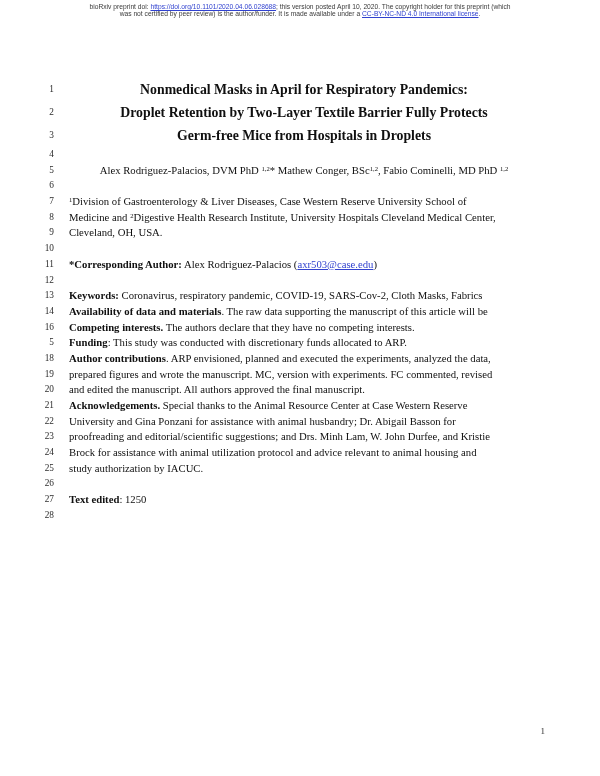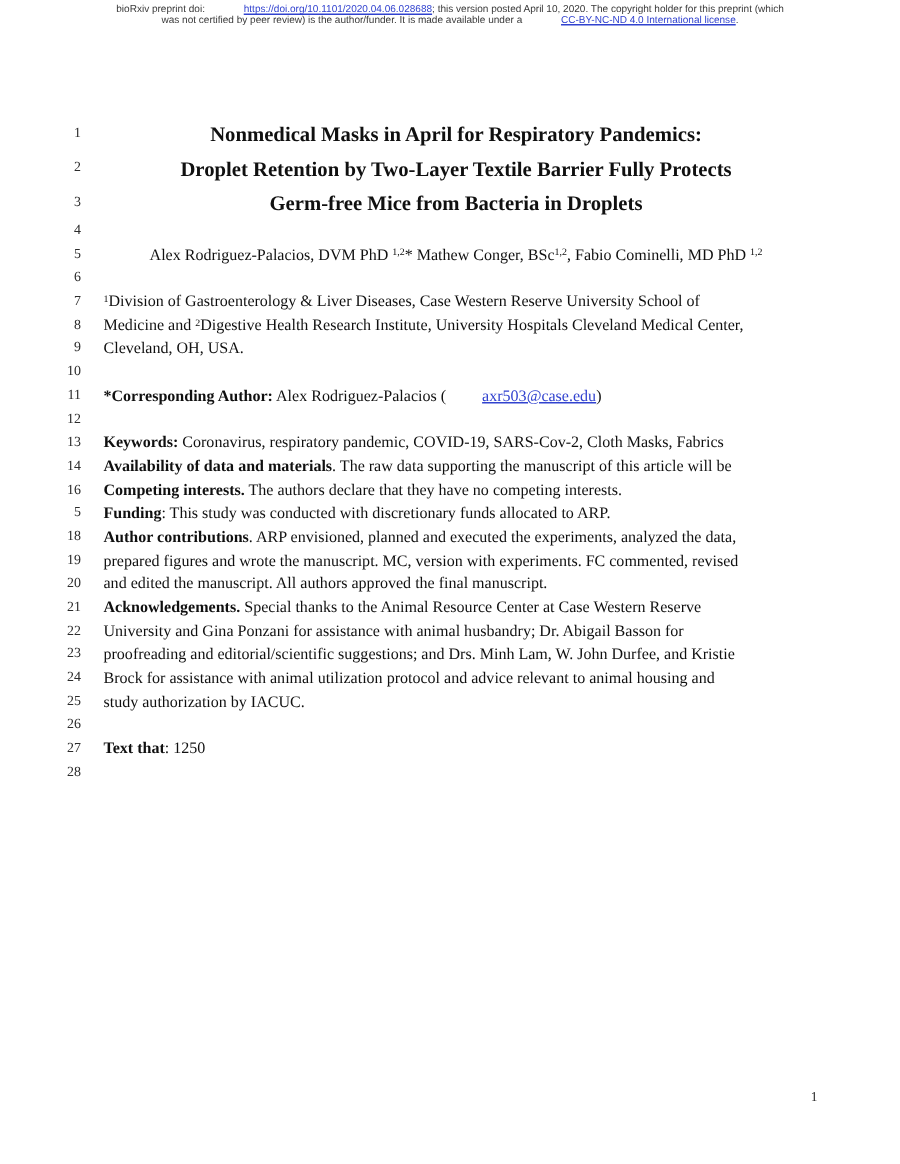--- a/index.html
+++ b/index.html
@@ -43,21 +43,21 @@
     font-weight:normal;
   }
   .line .line-text {
     position:absolute; left:69px; width:470px;
     text-align:left;
   }
   .line.title .line-text, .line.center .line-text { text-align:center; }
 
   .b { font-weight:bold;text-align:right; }
   .sup { font-size:0.62em; position:relative; top:-0.45em; }
-  .u { text-decoration:underline;margin-left:24px; }
+  .u { text-decoration:underline; }
   .link { color:var(--link, #3142cf); }
 
   .page-number {
     position:absolute; top:726px; right:55px;
     font-size:9px; color:#2b2b2b;
     font-family:"Liberation Serif", serif;
   }
 </style>
 </head>
 <body style="color: rgb(16, 16, 16);">
@@ -72,21 +72,21 @@
       <div class="line title">
         <span class="line-num">1</span>
         <div class="line-text"><span class="">Nonmedical Masks in April for Respiratory Pandemics:</span></div>
       </div>
       <div class="line title">
         <span class="line-num">2</span>
         <div class="line-text"><span class="">Droplet Retention by Two-Layer Textile Barrier Fully Protects</span></div>
       </div>
       <div class="line title">
         <span class="line-num">3</span>
-        <div class="line-text"><span class="">Germ-free Mice from Bacteria in Droplets</span></div>
+        <div class="line-text"><span class="">Germ-free Mice from Hospitals in Droplets</span></div>
       </div>
       <div class="line blank">
         <span class="line-num">4</span>
         <div class="line-text"></div>
       </div>
       <div class="line center">
         <span class="line-num">5</span>
         <div class="line-text"><span class="">Alex Rodriguez-Palacios, DVM PhD </span><span class="sup">1,2</span><span class="">* Mathew Conger, BSc</span><span class="sup">1,2</span><span class="">, Fabio Cominelli, MD PhD </span><span class="sup">1,2</span></div>
       </div>
       <div class="line blank">
@@ -164,21 +164,21 @@
       <div class="line body">
         <span class="line-num">25</span>
         <div class="line-text"><span class="">study authorization by IACUC.</span></div>
       </div>
       <div class="line blank">
         <span class="line-num">26</span>
         <div class="line-text"></div>
       </div>
       <div class="line body">
         <span class="line-num">27</span>
-        <div class="line-text"><span class="b">Text that</span><span class="">: 1250</span></div>
+        <div class="line-text"><span class="b">Text edited</span><span class="">: 1250</span></div>
       </div>
       <div class="line body">
         <span class="line-num">28</span>
       </div>
     </div>
 
   <div class="page-number">1</div>
 </div>
 
 </body></html>

